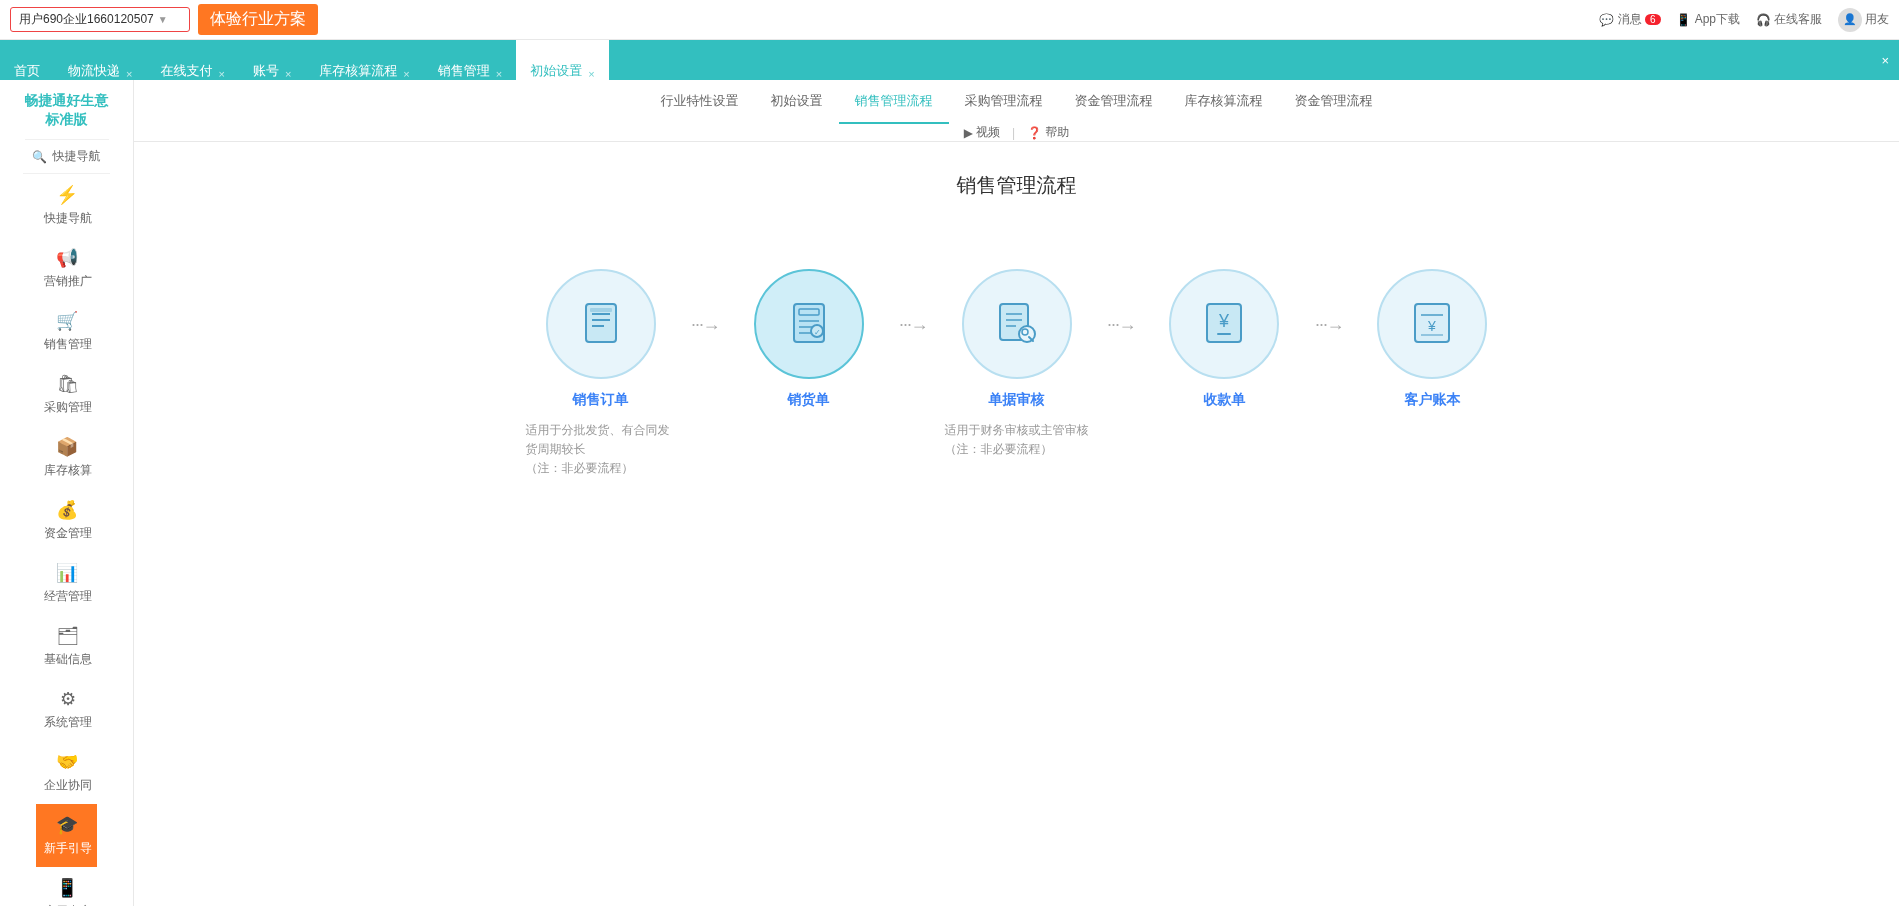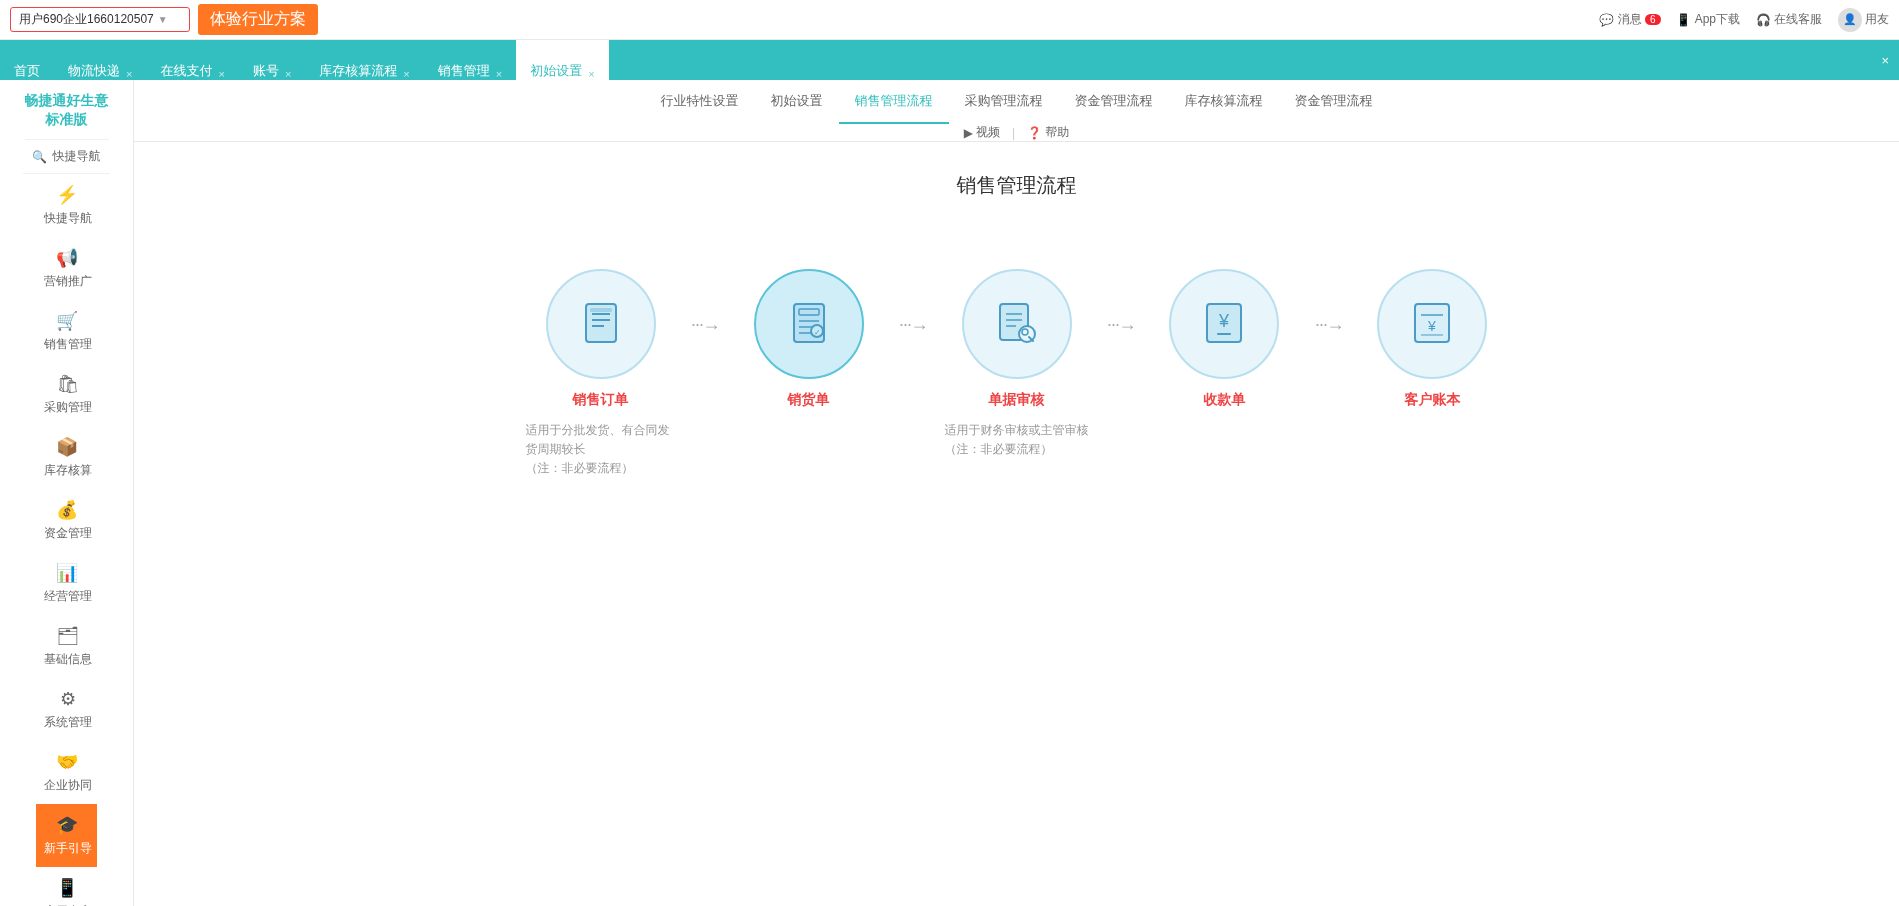--- a/index.html
+++ b/index.html
@@ -126,21 +126,21 @@
     .flow-circle.highlighted {
       border-color: #5bc4d8;
       background: #d0eef8;
     }
     .flow-arrow {
       display: flex; align-items: flex-start; padding-top: 45px;
       font-size: 18px; color: #aaa;
       letter-spacing: -2px;
     }
     .flow-label {
-      font-size: 14px; color: #ef4444; font-weight: bold; text-align: center;
+      font-size: 14px; color: #3b82f6; font-weight: bold; text-align: center;
     }
     .flow-desc {
       font-size: 12px; color: #999; line-height: 1.6;
       max-width: 150px;
     }
 
     
     .flow-svg { width: 50px; height: 50px; }
   </style>
 </head>

